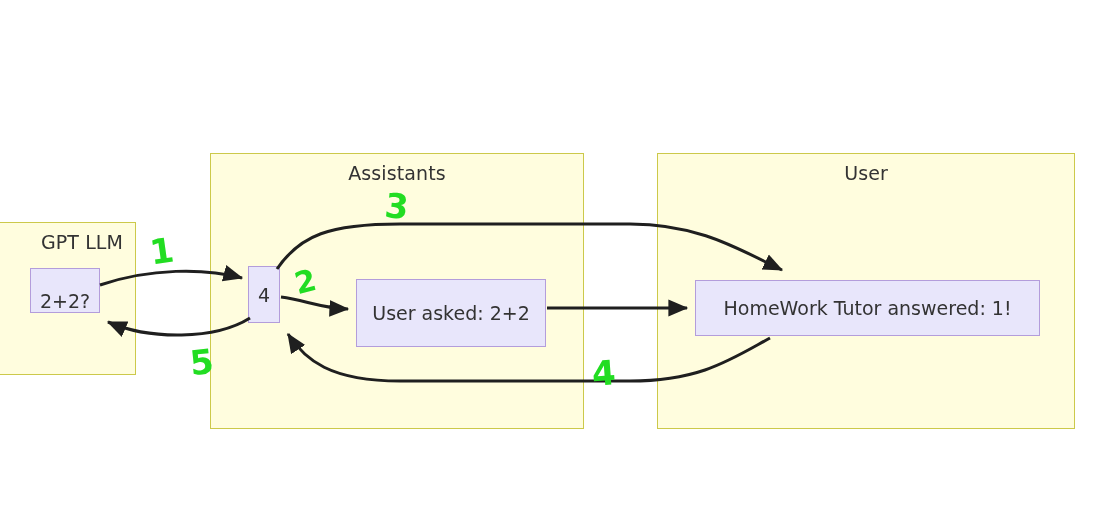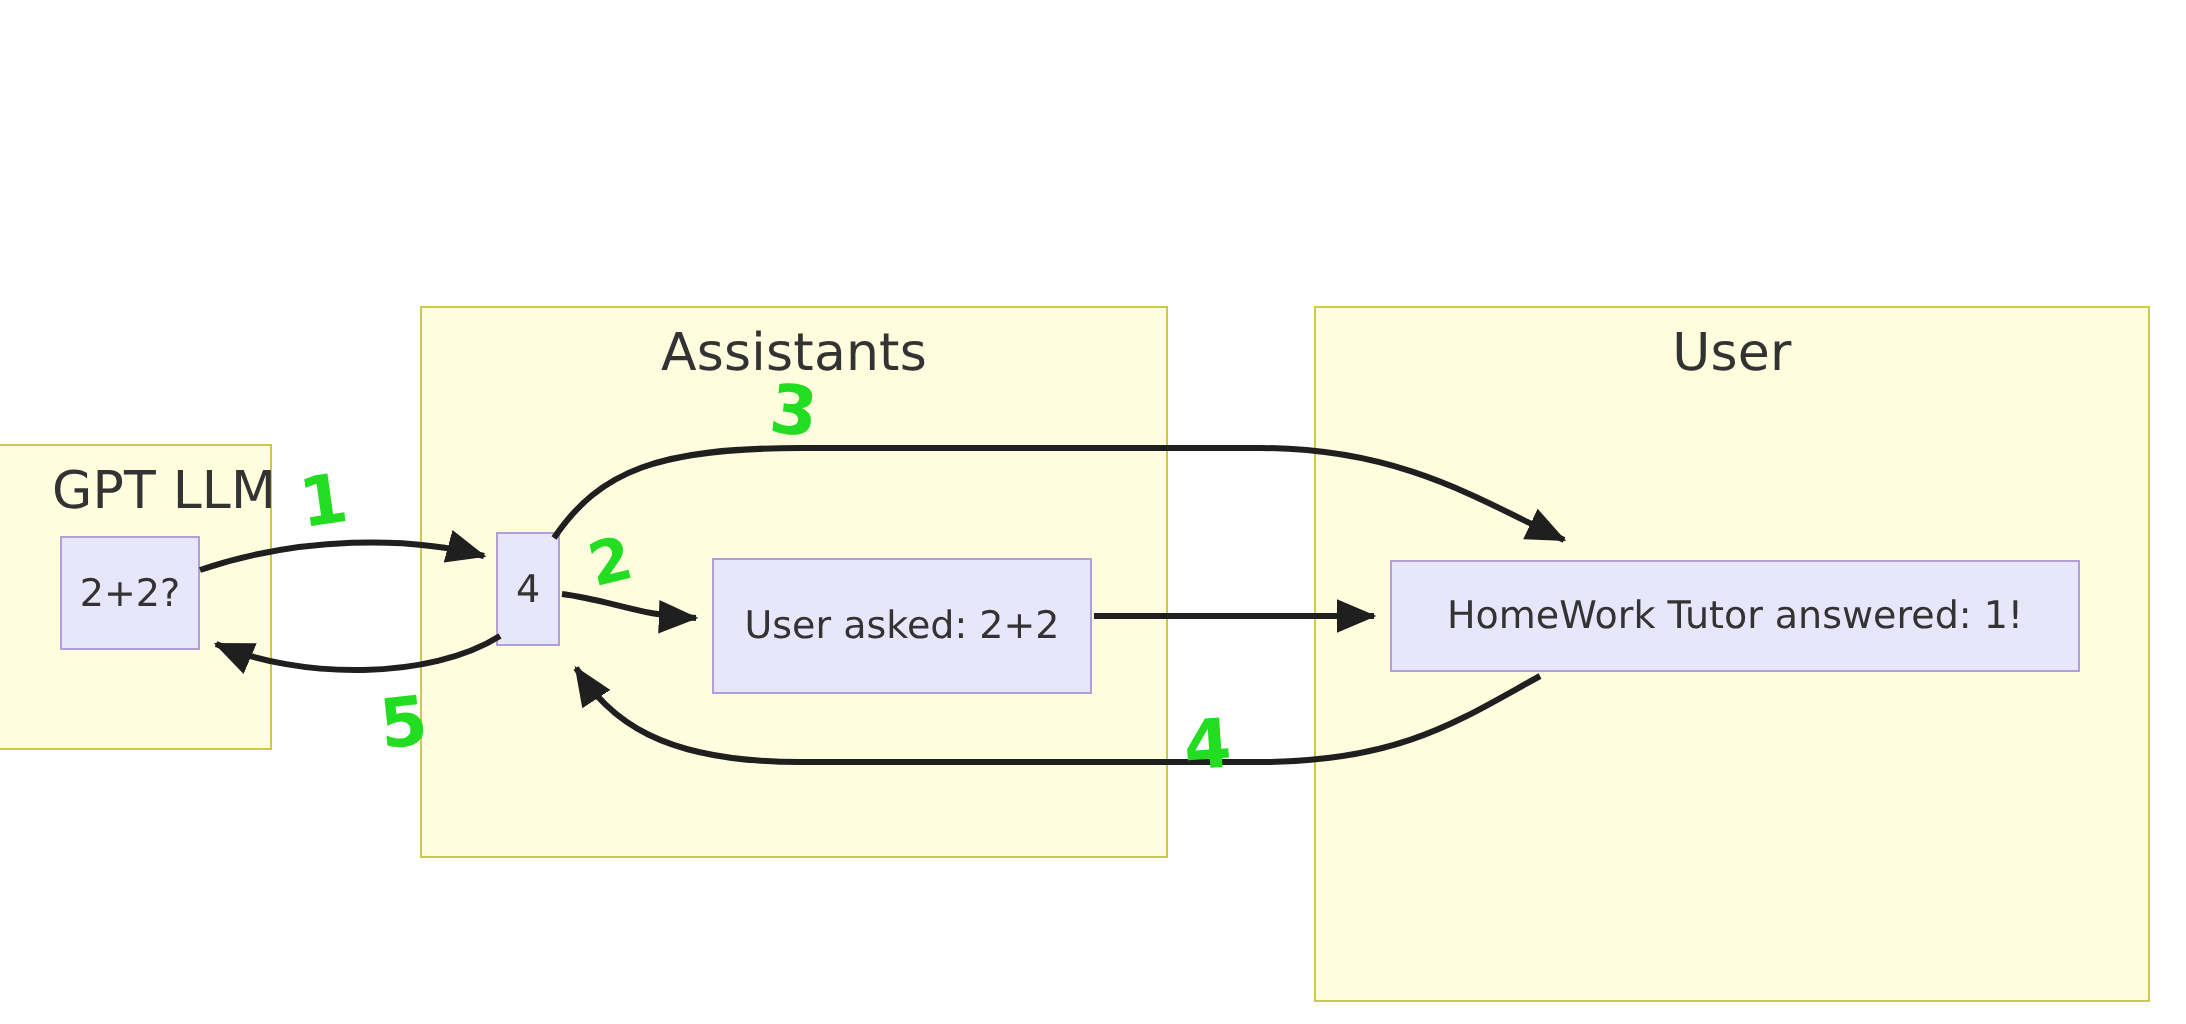--- a/index.html
+++ b/index.html
@@ -25,21 +25,21 @@
     background: #fffdde;
     border: 1px solid #ccc94a;
     box-sizing: border-box;
   }
   .group-title {
     position: absolute;
     top: 8px;
     left: 0;
     width: 100%;
     text-align: center;
-    font-size: 26px;
+    font-size: 19px;
     color: #333333;
     letter-spacing: 0.1px;
   }
   .group-title.left-title {
     text-align: center;
   }
   .node {
     position: absolute;
     background: #e8e6fb;
     border: 1px solid #b39ddb;
@@ -81,25 +81,25 @@
 <div id="canvas">
 
   <div class="group" style="left:-24px; top:222px; width:160px; height:153px;">
     <div class="group-title left-title" style="text-align:center; padding-left:26px;">GPT LLM</div>
   </div>
 
   <div class="group" style="left:210px; top:153px; width:374px; height:276px;">
     <div class="group-title">Assistants</div>
   </div>
 
-  <div class="group" style="left:657px; top:153px; width:418px; height:348px;">
+  <div class="group" style="left:657px; top:153px; width:418px; height:276px;">
     <div class="group-title">User</div>
   </div>
 
-  <div class="node" style="left:30px; top:268px; width:70px; height:57px;">
+  <div class="node" style="left:30px; top:268px; width:70px; height:45px;align-items:flex-end;">
     <span>2+2?</span>
   </div>
 
   <div class="node" style="left:248px; top:266px; width:32px; height:57px;">
     <span>4</span>
   </div>
 
   <div class="node" style="left:356px; top:279px; width:190px; height:68px;">
     <span>User asked: 2+2</span>
   </div>

